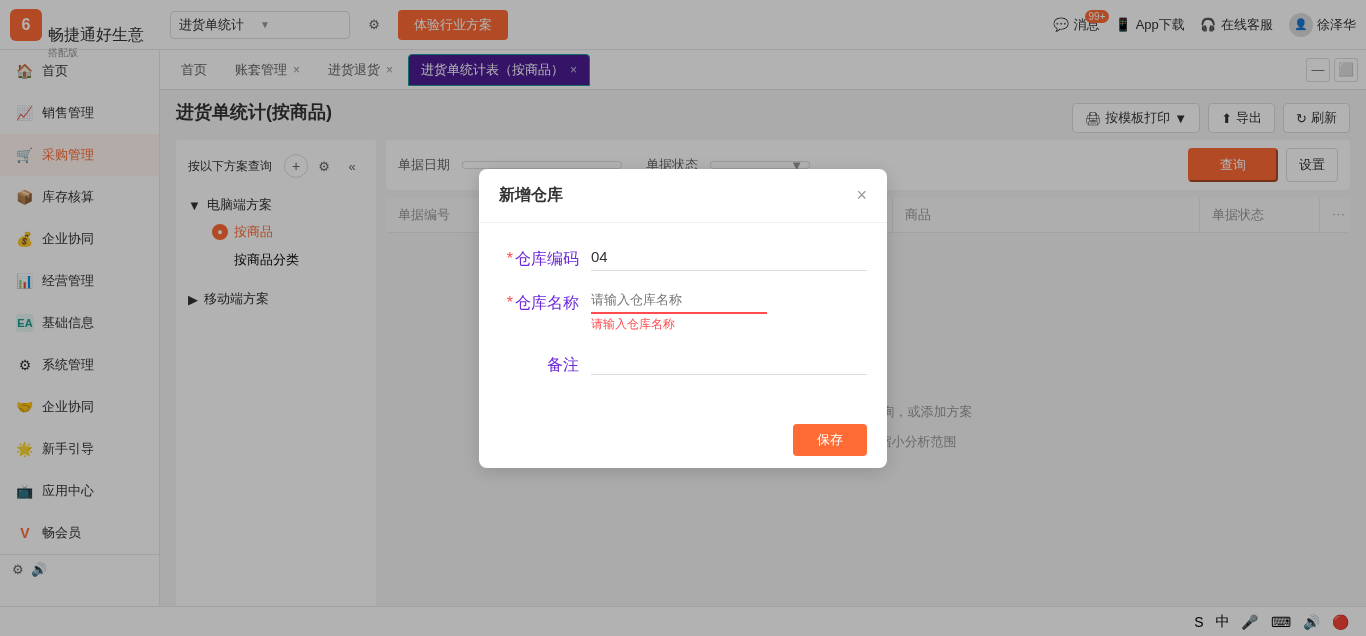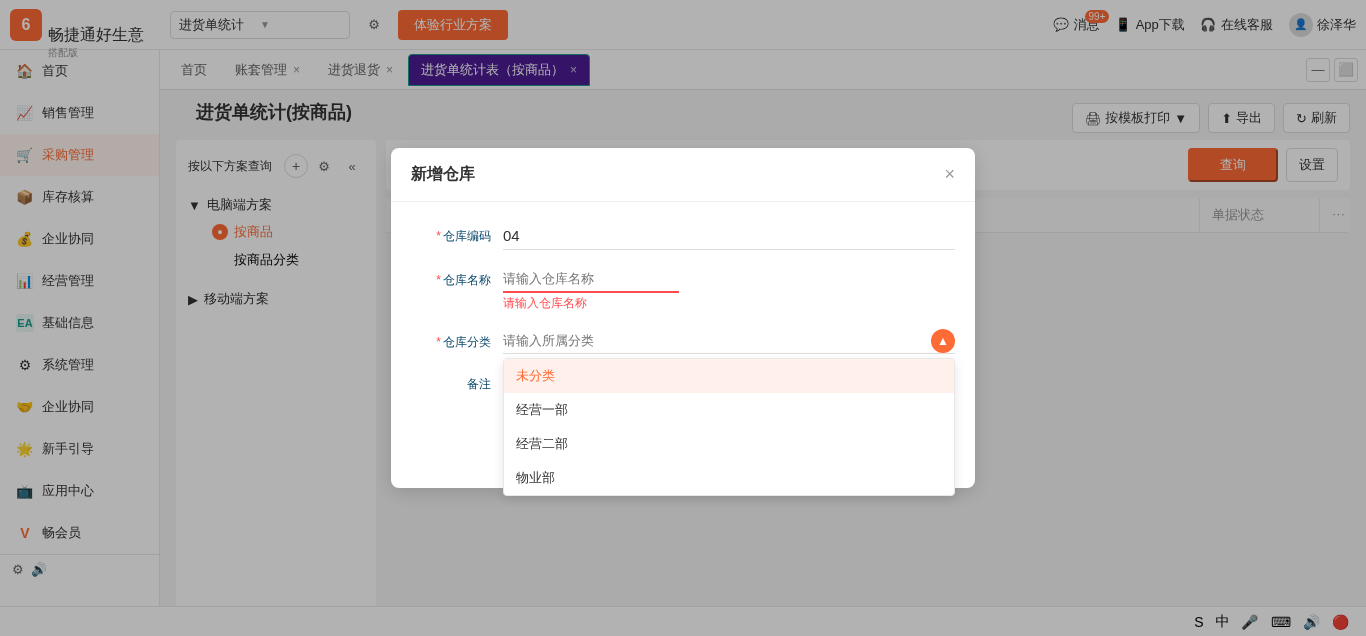--- a/index.html
+++ b/index.html
@@ -156,21 +156,20 @@
       border-color: #1a9e8f;
     }
     .tab .close { font-size: 12px; color: inherit; opacity: 0.7; }
     .tab-actions { margin-left: auto; display: flex; gap: 4px; }
     .tab-action-btn { width: 24px; height: 24px; display: flex; align-items: center; justify-content: center; cursor: pointer; color: #666; border: 1px solid #ddd; border-radius: 3px; }
     .page-title {
       font-size: 18px;
       font-weight: bold;
       color: #333;
       margin-bottom: 12px;
-      margin-left: 20px;
     }
     .toolbar-btn {
       display: flex; align-items: center; gap: 4px;
       padding: 5px 12px;
       border: 1px solid #ddd;
       border-radius: 4px;
       background: #fff;
       cursor: pointer;
       color: #333;
       font-size: 13px;
@@ -191,21 +190,21 @@
       top: 0; left: 0; right: 0; bottom: 0;
       background: rgba(0,0,0,0.3);
       z-index: 1000;
       display: flex;
       align-items: center;
       justify-content: center;
     }
     .modal {
       background: #fff;
       border-radius: 8px;
-      width: 584px;
+      width: 408px;
       max-width: 90%;
       box-shadow: 0 4px 20px rgba(0,0,0,0.15);
       position: relative;
     }
     .modal-header {
       padding: 16px 20px;
       border-bottom: 1px solid #f0f0f0;
       display: flex;
       align-items: center;
       justify-content: space-between;
@@ -222,22 +221,22 @@
 
     .form-row {
       display: flex;
       align-items: flex-start;
       margin-bottom: 16px;
       gap: 12px;
     }
     .form-label {
       width: 80px;
       text-align: right;
-      color: #0c4a6e;
-      font-size: 12px;
+      color: #6d28d9;
+      font-size: 16px;
       padding-top: 6px;
       flex-shrink: 0;
     }
     .form-label.required::before {
       content: '*';
       color: #ff4d4f;
       margin-right: 2px;
     }
     .form-input {
       flex: 1;
@@ -592,35 +591,20 @@
       <div class="form-row" style="flex-direction:column;gap:0;">
         <div style="display:flex;align-items:flex-start;gap:12px;">
           <label class="form-label required">仓库名称</label>
           <input class="form-input error" type="text" placeholder="请输入仓库名称" style="flex: 1 1 0%; border-top: none; border-right: none; border-left: none; border-image: initial; border-bottom: 2px solid rgb(255, 77, 79); padding: 5px 0px; font-size: 13px; outline: none;">
         </div>
         <div style="margin-left:92px;margin-top:2px;">
           <span class="error-text">请输入仓库名称</span>
         </div>
       </div>
 
-      <div class="form-row">
-        <label class="form-label required">仓库分类</label>
-        <div class="form-select-wrap" style="position:relative;flex:1;">
-          <input class="form-select-input" type="text" placeholder="请输入所属分类" style="width: 100%; border-top: none; border-right: none; border-left: none; border-image: initial; border-bottom: 1px solid rgb(221, 221, 221); padding: 5px 28px 5px 0px; font-size: 13px; outline: none; color: rgb(153, 153, 153);">
-          <div class="form-select-arrow">▲</div>
-
-          
-          <div class="dropdown-list">
-            <div class="dropdown-item selected">未分类</div>
-            <div class="dropdown-item">经营一部</div>
-            <div class="dropdown-item">经营二部</div>
-            <div class="dropdown-item">物业部</div>
-          </div>
-        </div>
-      </div>
 
       <div class="form-row">
         <label class="form-label">备注</label>
         <input class="form-input" type="text" style="flex: 1 1 0%; border-top: none; border-right: none; border-left: none; border-image: initial; border-bottom: 1px solid rgb(221, 221, 221); padding: 5px 0px; font-size: 13px; outline: none;">
       </div>
 
     </div>
     <div class="modal-footer">
       <button class="btn-save">保存</button>
     </div>

